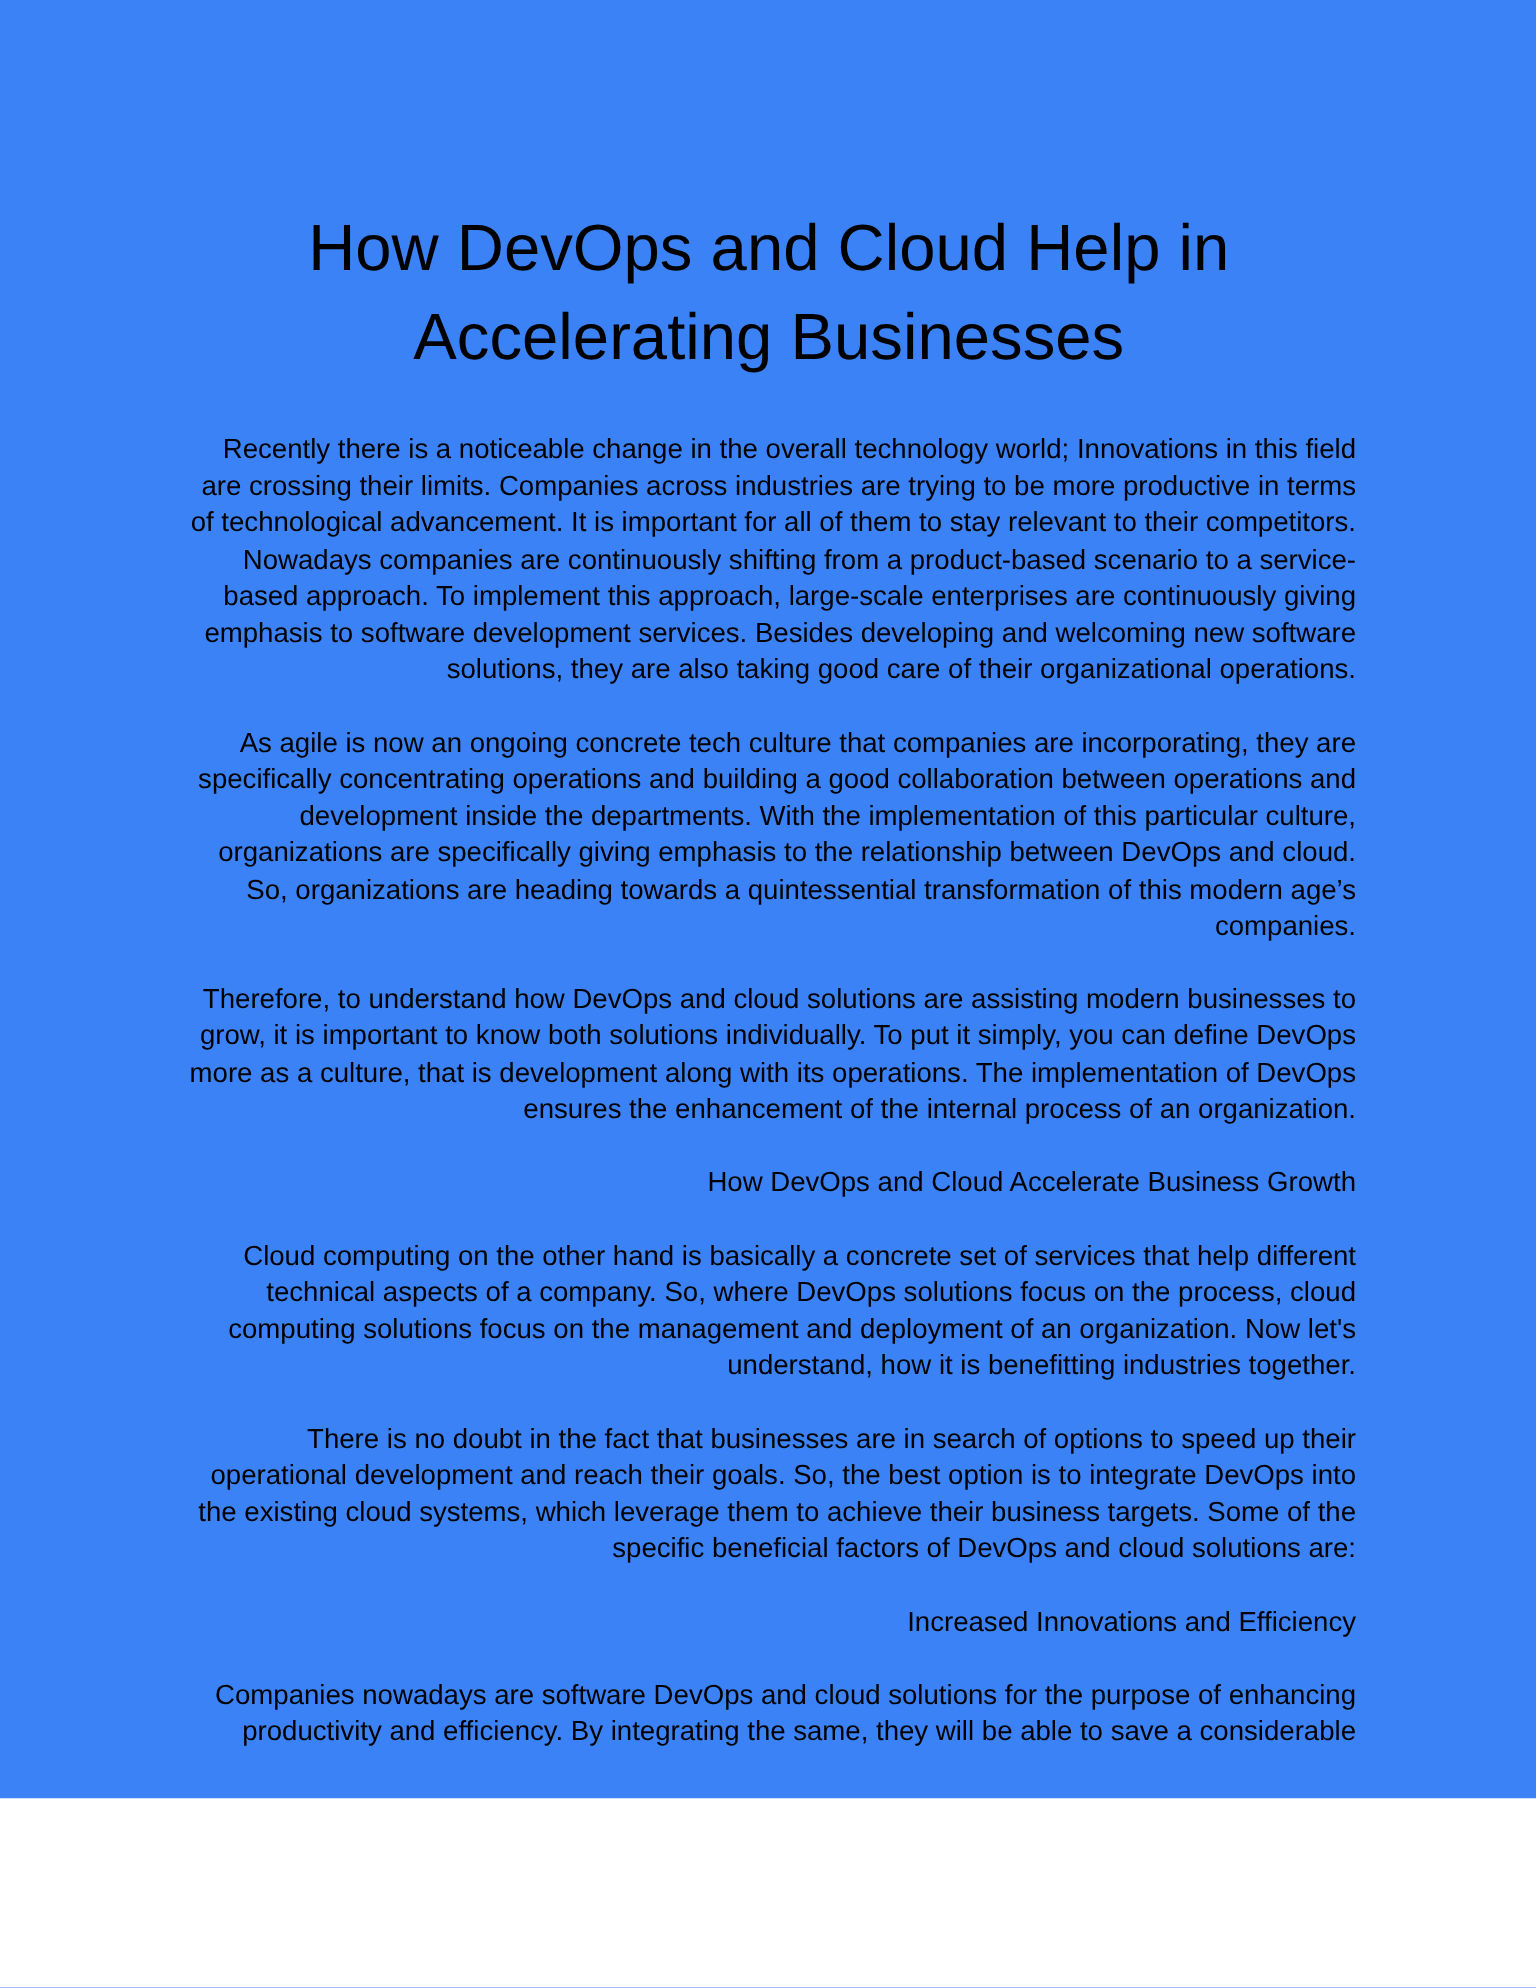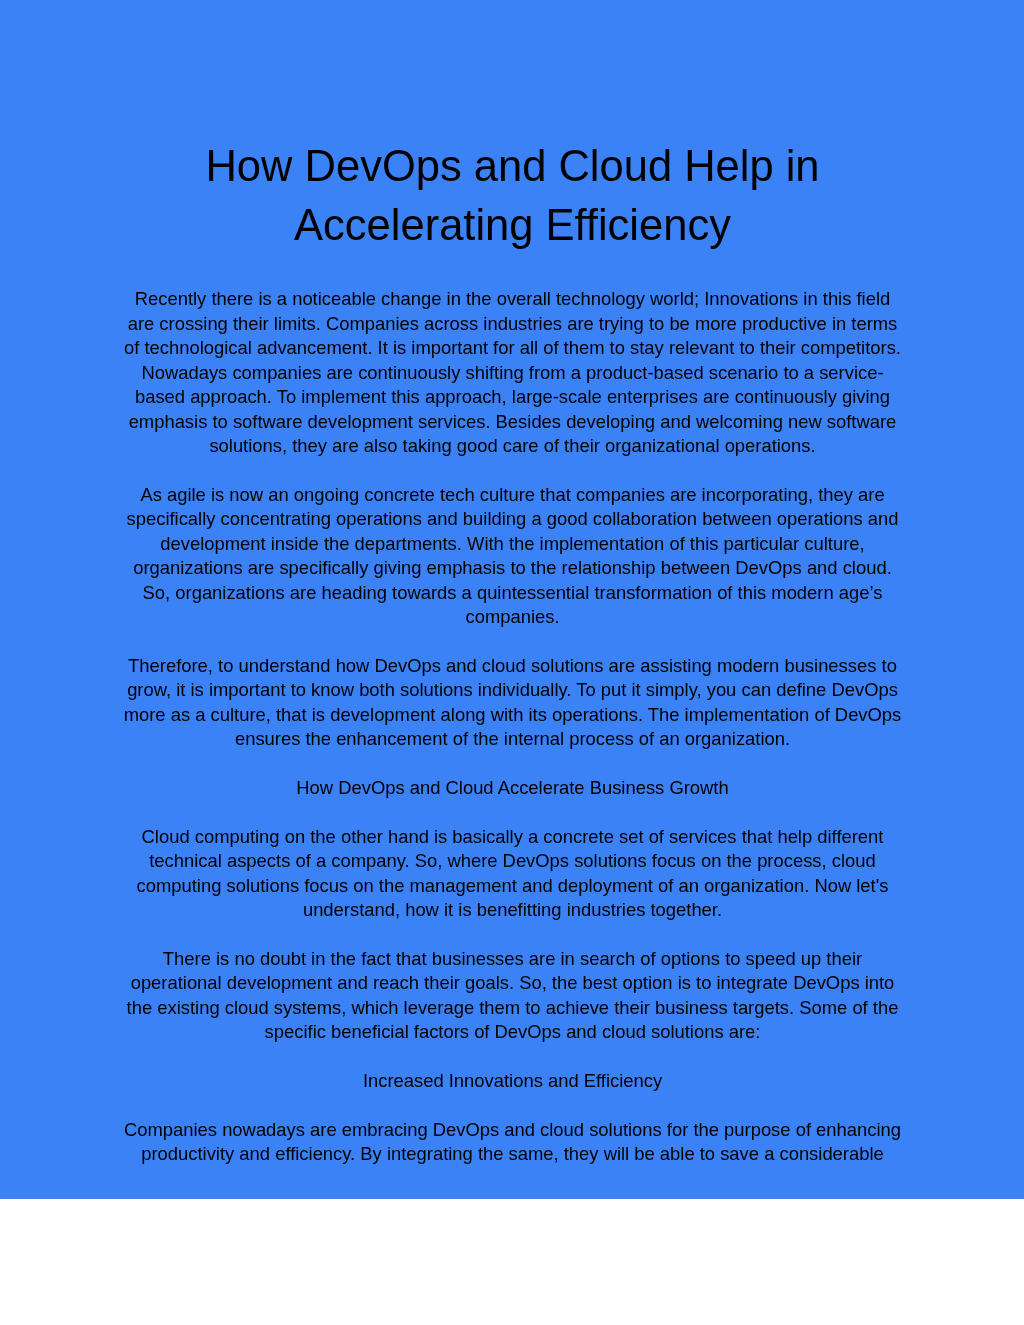--- a/index.html
+++ b/index.html
@@ -33,44 +33,44 @@
   }
   .doc-title span {
     display: block;
   }
   .para {
     font-size: 18.4px;
     line-height: 24.5px;
     font-weight: 400;
     margin: 0 0 24.2px 0;
     color: #000000;
-    text-align: center;
+    text-align: right;
   }
 </style>
 </head>
 <body>
 
 <div class="page">
   <div class="content">
 
     <h1 class="doc-title">
       <span>How DevOps and Cloud Help in</span>
-      <span>Accelerating Efficiency</span>
+      <span>Accelerating Businesses</span>
     </h1>
 
     <p class="para">Recently there is a noticeable change in the overall technology world; Innovations in this field are crossing their limits. Companies across industries are trying to be more productive in terms of technological advancement. It is important for all of them to stay relevant to their competitors. Nowadays companies are continuously shifting from a product-based scenario to a service-based approach. To implement this approach, large-scale enterprises are continuously giving emphasis to software development services. Besides developing and welcoming new software solutions, they are also taking good care of their organizational operations.</p>
 
     <p class="para">As agile is now an ongoing concrete tech culture that companies are incorporating, they are specifically concentrating operations and building a good collaboration between operations and development inside the departments. With the implementation of this particular culture, organizations are specifically giving emphasis to the relationship between DevOps and cloud. So, organizations are heading towards a quintessential transformation of this modern age’s companies.</p>
 
     <p class="para">Therefore, to understand how DevOps and cloud solutions are assisting modern businesses to grow, it is important to know both solutions individually. To put it simply, you can define DevOps more as a culture, that is development along with its operations. The implementation of DevOps ensures the enhancement of the internal process of an organization.</p>
 
     <p class="para">How DevOps and Cloud Accelerate Business Growth</p>
 
     <p class="para">Cloud computing on the other hand is basically a concrete set of services that help different technical aspects of a company. So, where DevOps solutions focus on the process, cloud computing solutions focus on the management and deployment of an organization. Now let's understand, how it is benefitting industries together.</p>
 
     <p class="para">There is no doubt in the fact that businesses are in search of options to speed up their operational development and reach their goals. So, the best option is to integrate DevOps into the existing cloud systems, which leverage them to achieve their business targets. Some of the specific beneficial factors of DevOps and cloud solutions are:</p>
 
     <p class="para">Increased Innovations and Efficiency</p>
 
-    <p class="para">Companies nowadays are embracing DevOps and cloud solutions for the purpose of enhancing productivity and efficiency. By integrating the same, they will be able to save a considerable</p>
+    <p class="para">Companies nowadays are software DevOps and cloud solutions for the purpose of enhancing productivity and efficiency. By integrating the same, they will be able to save a considerable</p>
 
   </div>
 </div>
 
 </body></html>

